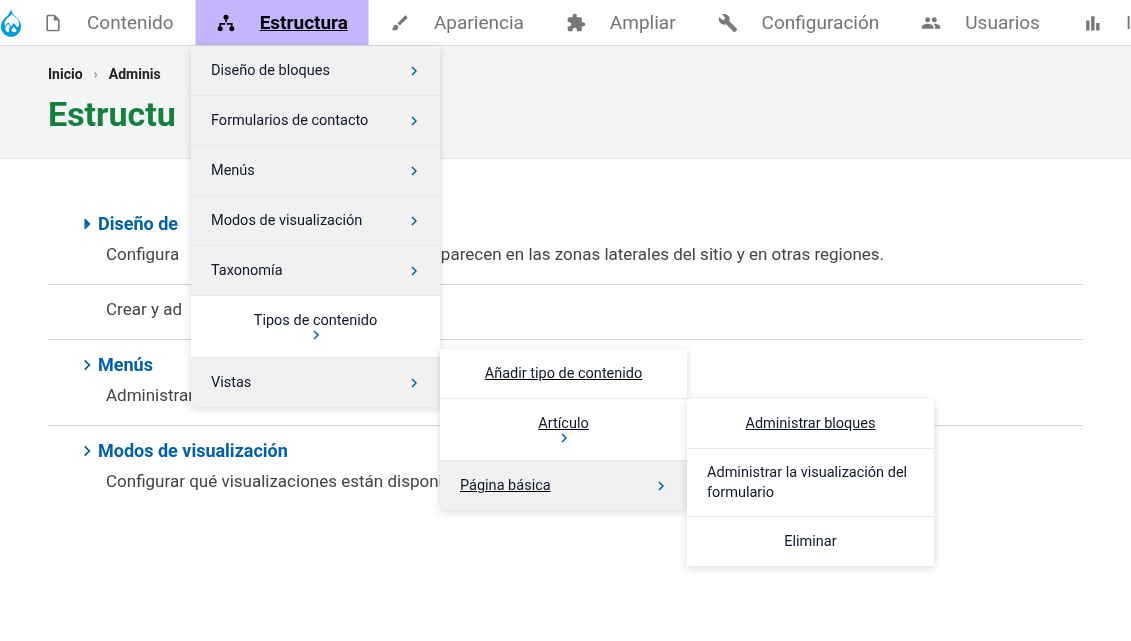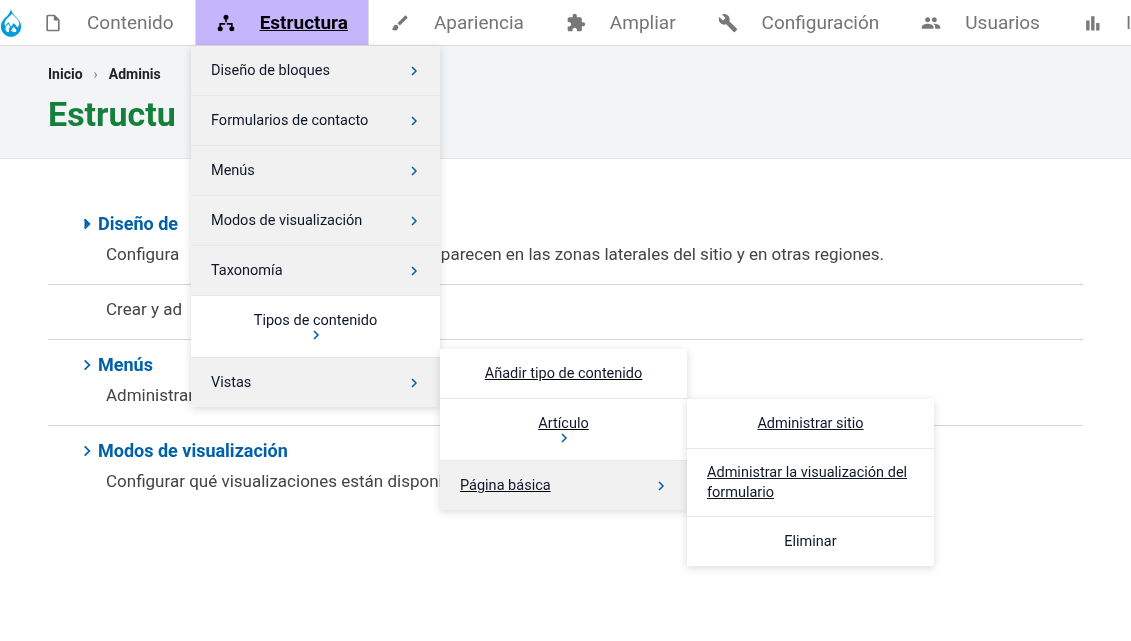--- a/index.html
+++ b/index.html
@@ -163,21 +163,20 @@
       text-align: center;
     }
     .dropdown-item.hover-underline .dropdown-item-label {
       text-decoration: underline;
     }
     .dropdown-item.multiline {
       padding: 14px 20px;
     }
     .dropdown-item.multiline .dropdown-item-label {
       line-height: 1.35;
-      text-decoration: underline;
     }
     .chevron-right {
       width: 12px;
       height: 12px;
     }
     .drupal-logo {
       width: 22px;
       height: 28px;
     }
   </style>
@@ -372,21 +371,21 @@
   <div class="dropdown-item">
     <span class="dropdown-item-label">Página básica</span>
     <svg class="chevron-right" viewBox="0 0 24 24">
         <path fill="none" stroke="#0060a9" stroke-width="3" d="M8 4l8 8-8 8"></path>
       </svg>
   </div>
 </div>
 
 <div class="dropdown dropdown-level3">
   <div class="dropdown-item white hover-underline">
-    <span class="dropdown-item-label">Administrar sitio</span>
+    <span class="dropdown-item-label">Administrar bloques</span>
   </div>
   <div class="dropdown-item white multiline">
     <span class="dropdown-item-label">Administrar la visualización del formulario</span>
   </div>
   <div class="dropdown-item white">
     <span class="dropdown-item-label">Eliminar</span>
   </div>
 </div>
 
 </body></html>

